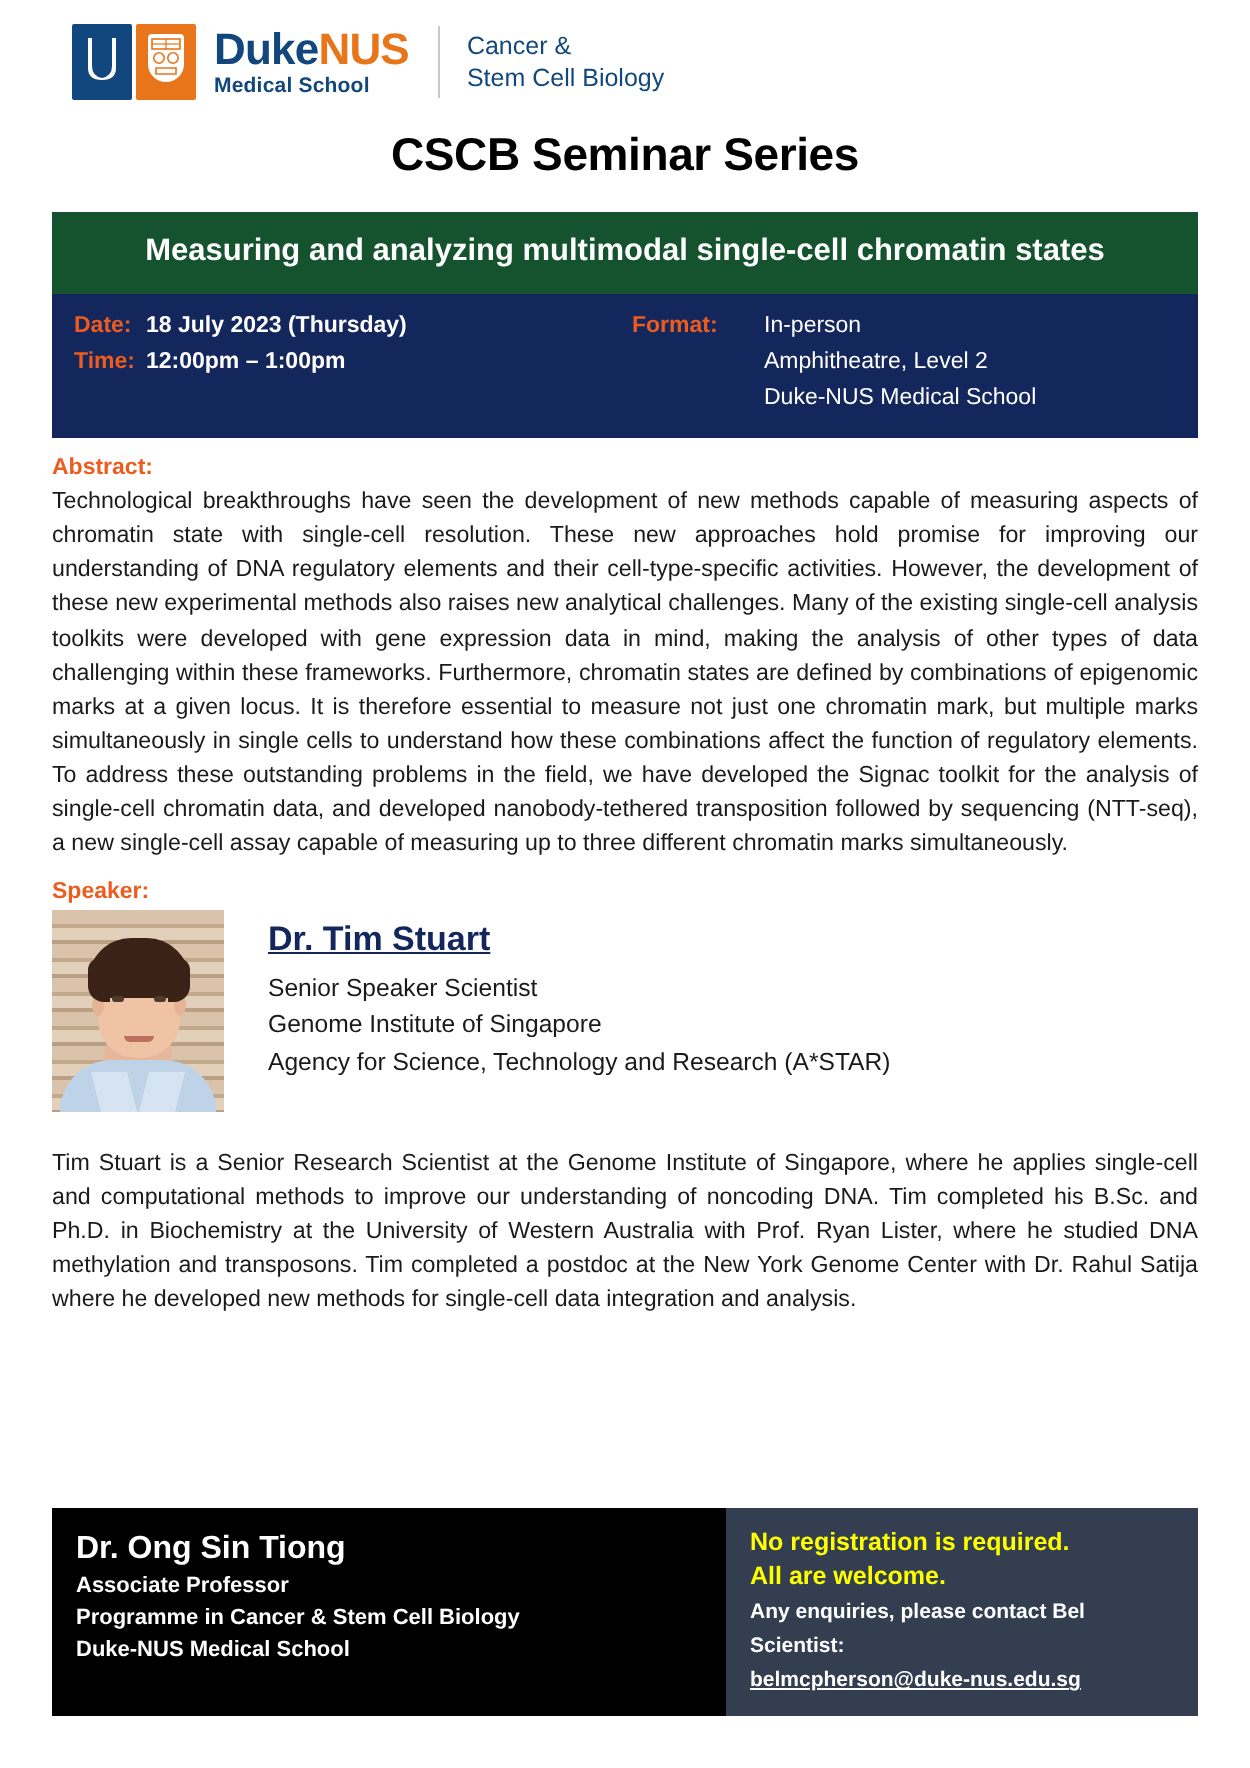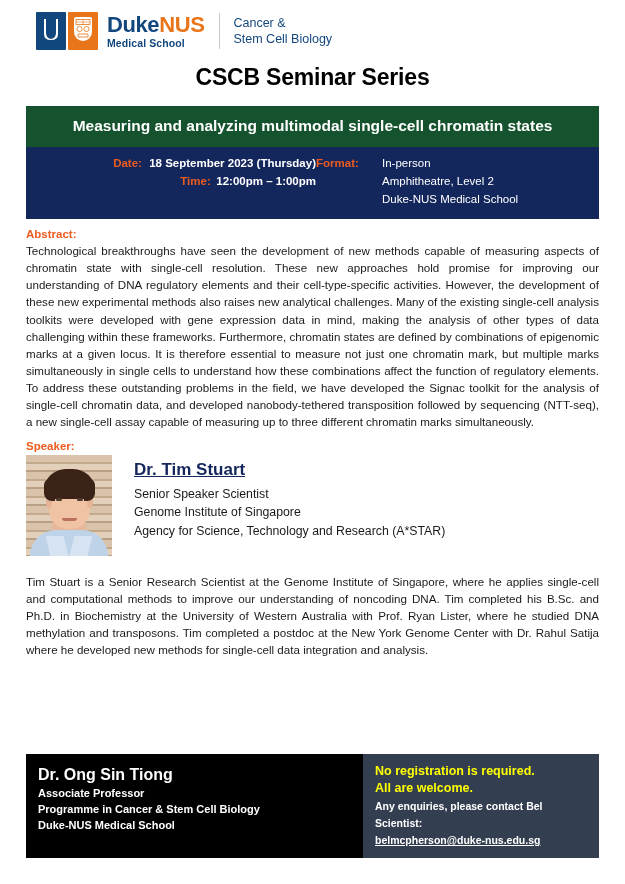--- a/index.html
+++ b/index.html
@@ -127,21 +127,21 @@
     box-sizing: border-box;
     font-size: 11.5px;
   }
   .infobar .col-left { width: 290px; padding-left: 11px; box-sizing: border-box; }
   .infobar .col-right { flex: 1; display: flex; padding-left: 0; }
   .lbl {
     color: #ED5C1E;
     font-weight: bold;
     display: inline-block;
   }
-  .info-line { display: flex; line-height: 1.55; justify-content: flex-end; }
+  .info-line { display: flex; line-height: 1.55; }
   .info-line .lbl { width: 36px; flex: none; }
   .info-line .val { font-weight: bold; }
   .fmt-label { width: 66px; flex: none; color: #ED5C1E; font-weight: bold; line-height:1.55;}
   .fmt-vals { font-weight: normal; line-height: 1.55; }
 
   
   .content { padding: 0 26px; box-sizing: border-box; }
   .section-label {
     color: #ED5C1E;
     font-weight: bold;
@@ -383,21 +383,21 @@
   </div>
 
   <div class="main-title">CSCB Seminar Series</div>
 
   <div class="banner">Measuring and analyzing multimodal single-cell chromatin states</div>
 
   <div class="infobar">
     <div class="col-left">
       <div class="info-line">
         <span class="lbl">Date:</span>
-        <span class="val">18 September 2023 (Thursday)</span>
+        <span class="val">18 July 2023 (Thursday)</span>
       </div>
       <div class="info-line">
         <span class="lbl">Time:</span>
         <span class="val">12:00pm – 1:00pm</span>
       </div>
     </div>
     <div class="col-right">
       <div class="fmt-label">Format:</div>
       <div class="fmt-vals">
         <div>In-person</div>

